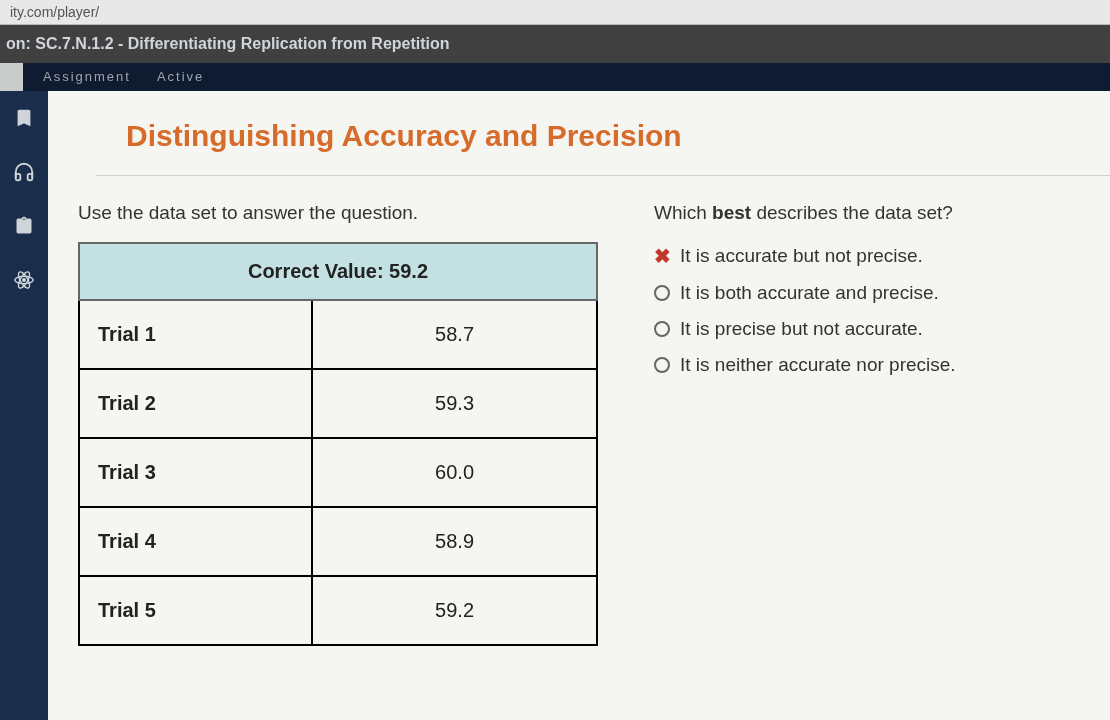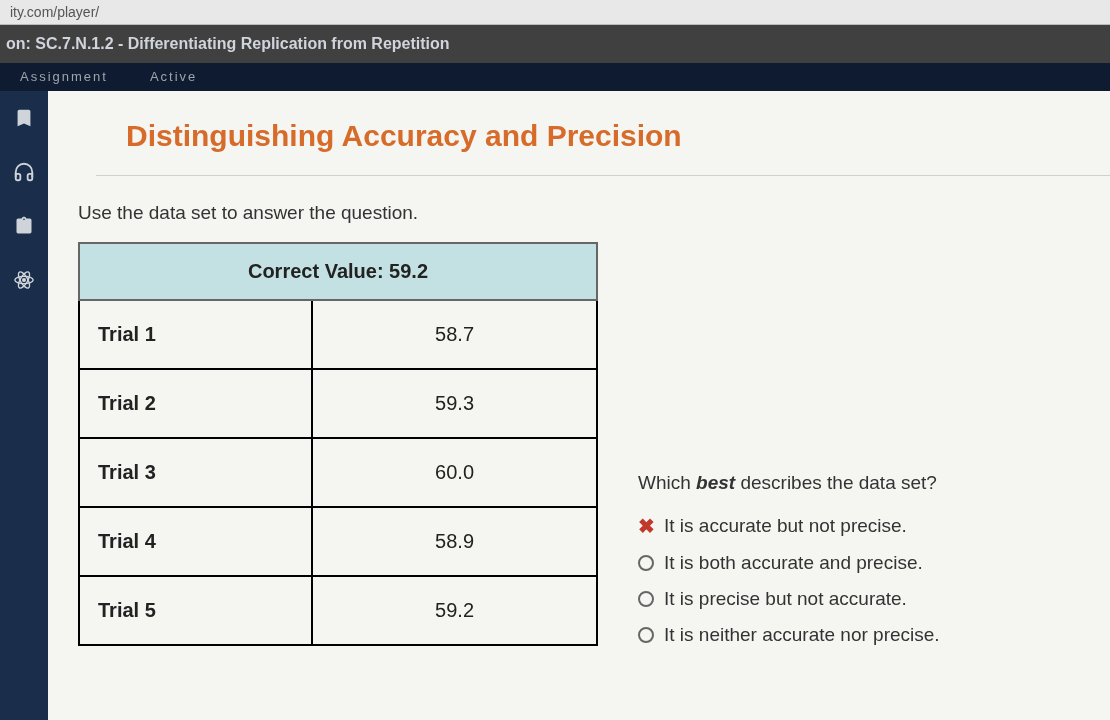--- a/index.html
+++ b/index.html
@@ -25,21 +25,22 @@
       font-weight: bold;
     }
     .sub-nav {
       background: #0f1b30;
       color: #a0a4ab;
       padding: 6px 20px;
       font-size: 13px;
       letter-spacing: 2px;
       height: 28px;
       display: flex;
-      gap: 42px;
+      gap: 26px;
+      margin-left: 23px;
     }
     .main-wrapper {
       display: flex;
       height: calc(100% - 88px);
     }
     .sidebar {
       width: 48px;
       background: #1a2d4a;
       display: flex;
       flex-direction: column;
@@ -64,22 +65,21 @@
       color: #d66b2a;
       font-size: 30px;
       font-weight: bold;
       padding: 28px 30px 22px 30px;
       border-bottom: 1px solid #d0d0ce;
       margin-left: 48px;
     }
     .content-body {
       display: flex;
       padding: 26px 30px;
-      gap: 40px;
-      align-items: flex-end;
+      gap: 56px;
     }
     .left-col { width: 520px; }
     .right-col { flex: 1; }
     .instruction {
       font-size: 19px;
       color: #333;
       margin-bottom: 18px;
     }
     .data-table {
       border-collapse: collapse;
@@ -100,21 +100,21 @@
       font-size: 20px;
       color: #222;
     }
     .data-table td.trial-label { font-weight: bold; width: 45%; }
     .data-table td.trial-value { text-align: center; }
     .question {
       font-size: 19px;
       color: #333;
       margin-bottom: 20px;
     }
-    .question b { font-weight: bold; font-style: italic; }
+    .question b { font-weight: bold; }
     .options { display: flex; flex-direction: column; gap: 14px; }
     .option-row {
       display: flex;
       align-items: center;
       gap: 10px;
       font-size: 19px;
       color: #333;
       cursor: pointer;
     }
     .radio-circle {

